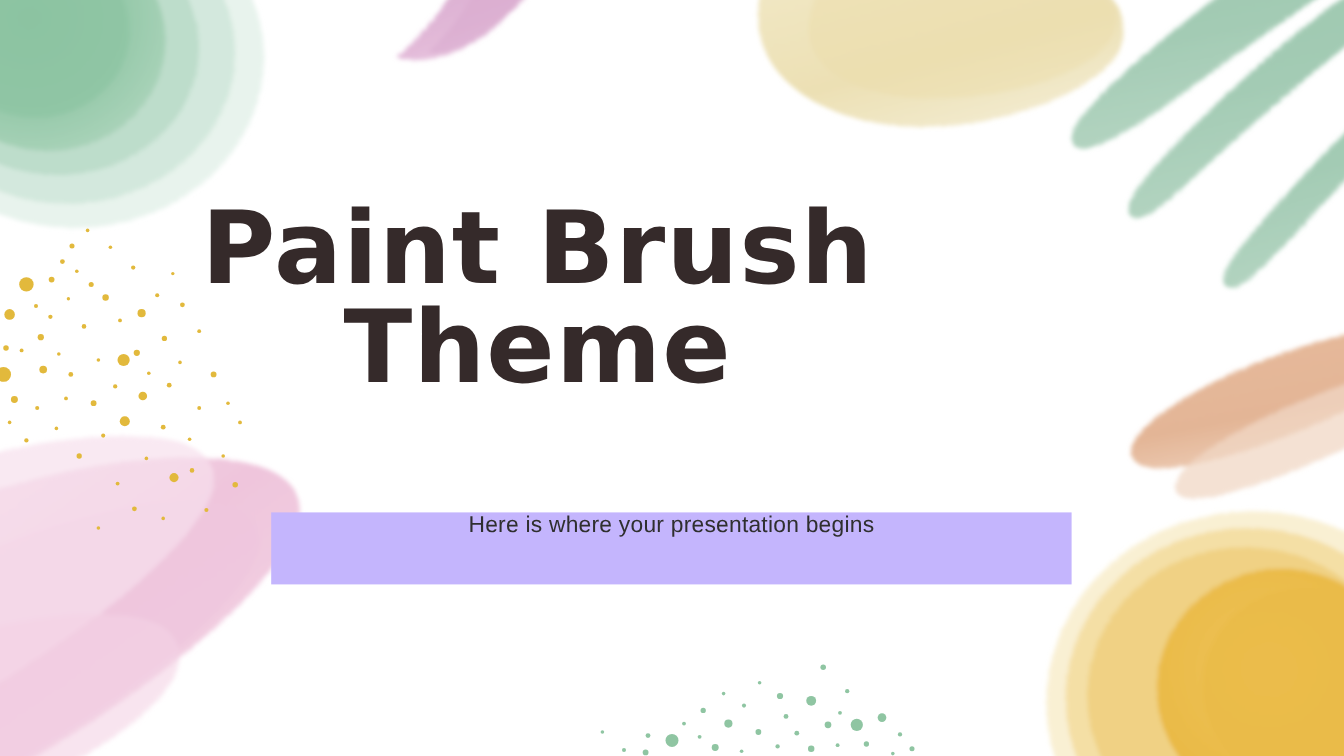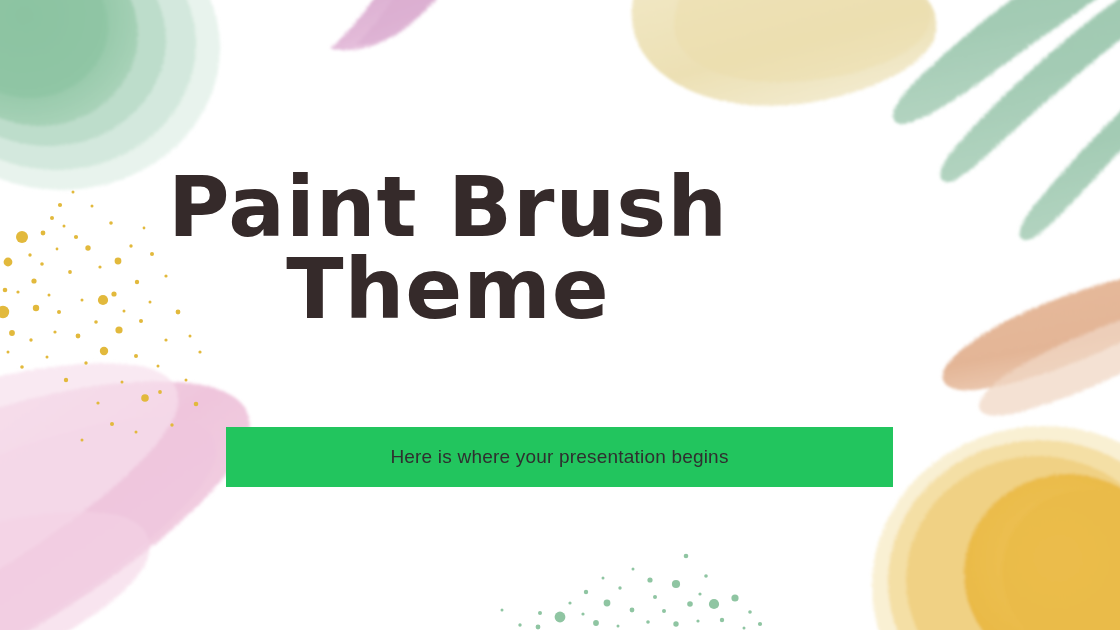--- a/index.html
+++ b/index.html
@@ -55,23 +55,23 @@
     letter-spacing: 1px;
     white-space: pre-line;
   }
 
   #subtitle-banner {
     position: absolute;
     left: 226px;
     top: 427px;
     width: 667px;
     height: 60px;
-    background: #22c55e;
+    background: #c4b5fd;
     display: flex;
-    align-items: center;
+    align-items: flex-start;
     justify-content: center;
   }
 
   #subtitle-text {
     color: #2f2f2f;
     font-family: "Liberation Sans", sans-serif;
     font-weight: 400;
     font-size: 19px;
     letter-spacing: 0.2px;
   }

